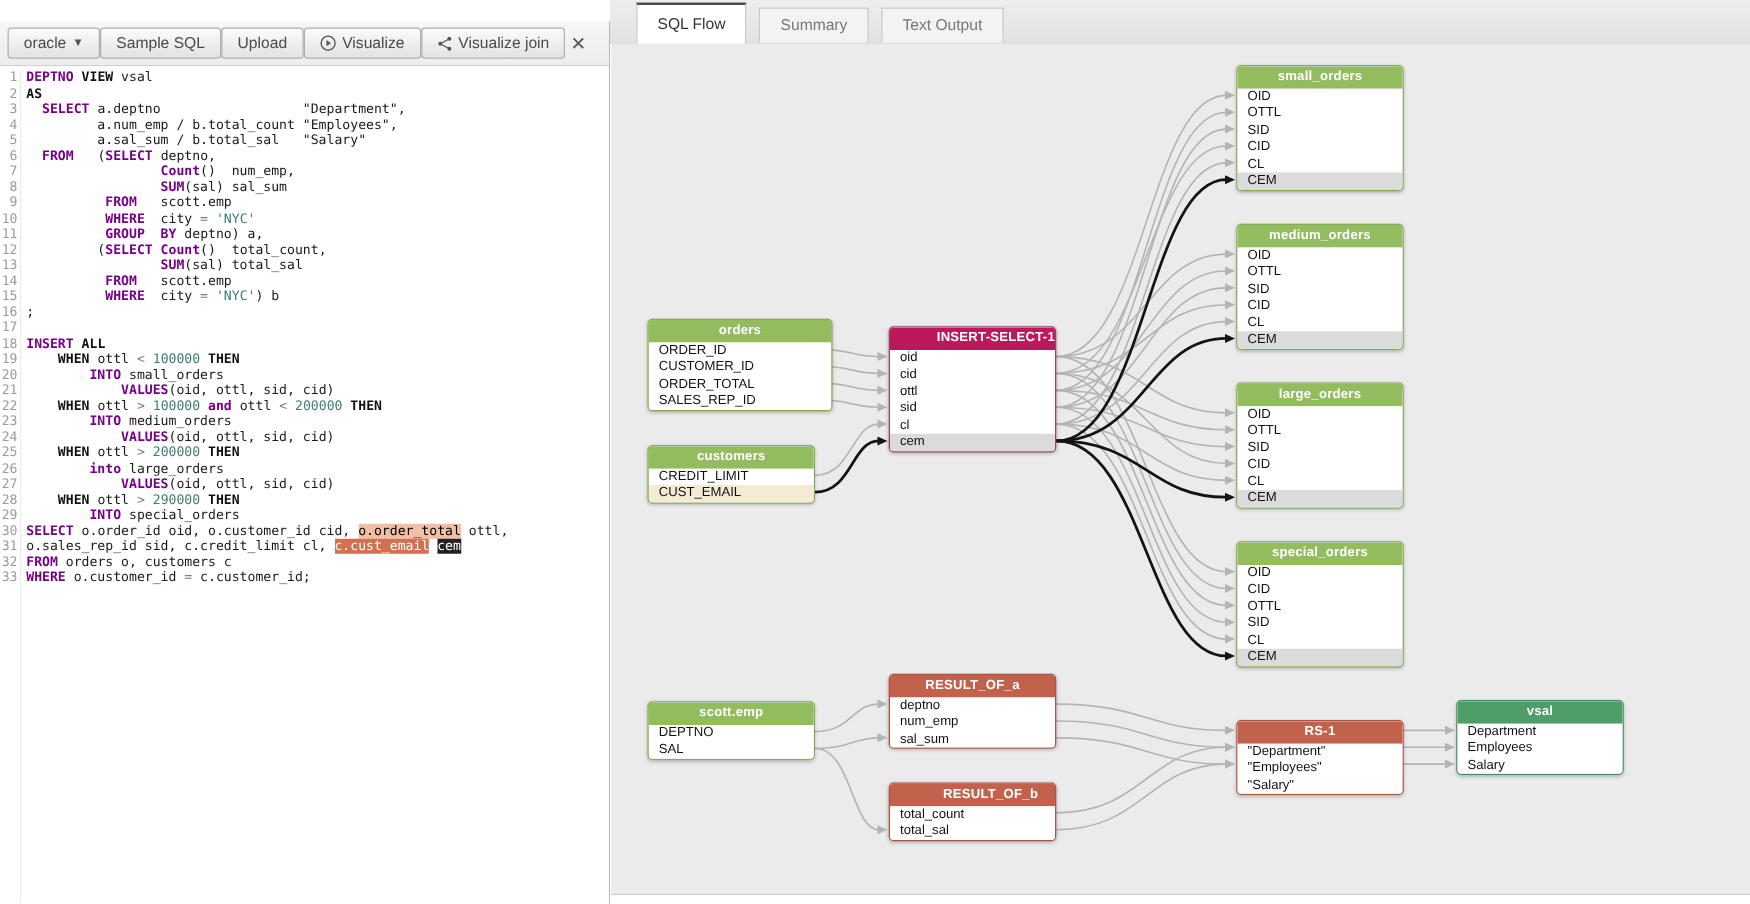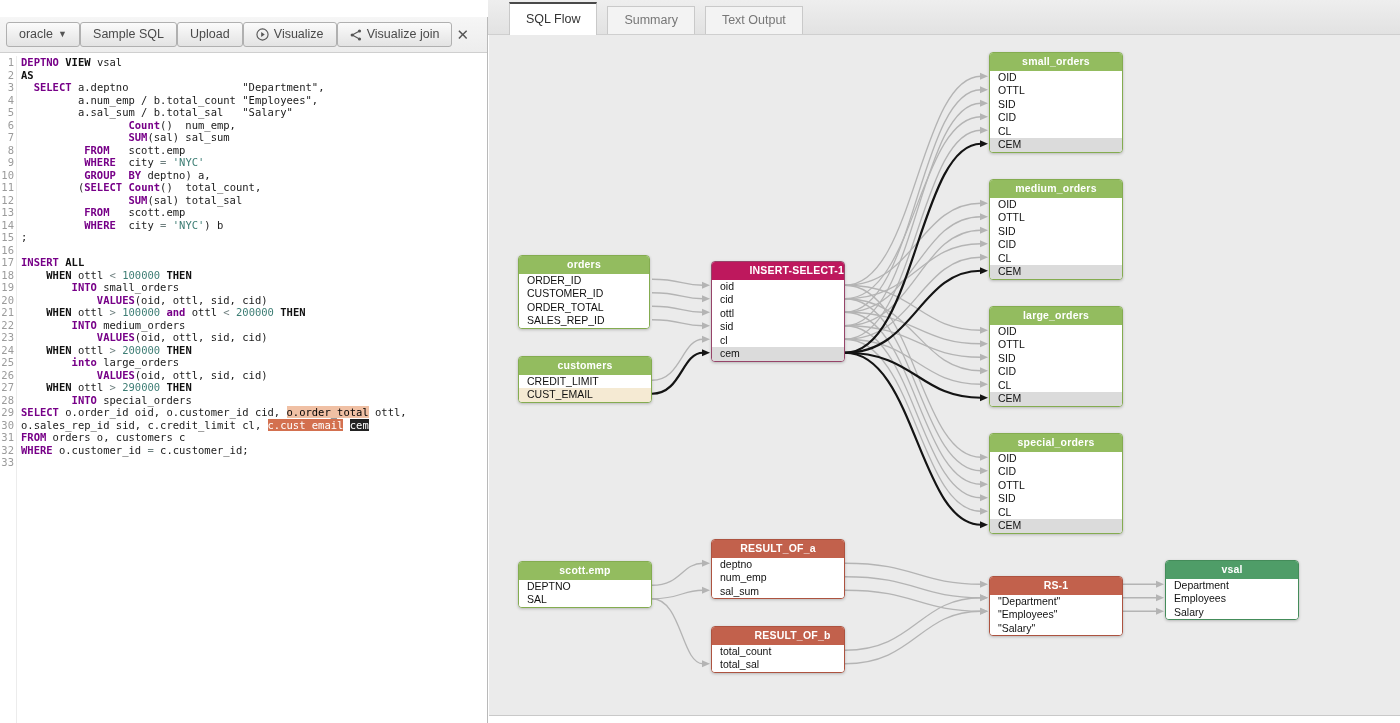--- a/index.html
+++ b/index.html
@@ -116,20 +116,21 @@
           <div>31</div>
           <div>32</div>
           <div>33</div>
         </div>
       <div class="code">
           <div><span class="k">DEPTNO</span><span class="p"> </span><span class="b">VIEW</span><span class="p"> vsal</span></div>
           <div><span class="b">AS</span></div>
           <div><span class="p">  </span><span class="k">SELECT</span><span class="p"> a.deptno                  "Department",</span></div>
           <div><span class="p">         a.num_emp / b.total_count "Employees",</span></div>
           <div><span class="p">         a.sal_sum / b.total_sal   "Salary"</span></div>
+          <div><span class="p">  </span><span class="k">FROM</span><span class="p">   (</span><span class="k">SELECT</span><span class="p"> deptno,</span></div>
           <div><span class="p">                 </span><span class="k">Count</span><span class="p">()  num_emp,</span></div>
           <div><span class="p">                 </span><span class="k">SUM</span><span class="p">(sal) sal_sum</span></div>
           <div><span class="p">          </span><span class="k">FROM</span><span class="p">   scott.emp</span></div>
           <div><span class="p">          </span><span class="k">WHERE</span><span class="p">  city </span><span class="o">=</span><span class="p"> </span><span class="n">'NYC'</span></div>
           <div><span class="p">          </span><span class="k">GROUP</span><span class="p">  </span><span class="k">BY</span><span class="p"> deptno) a,</span></div>
           <div><span class="p">         (</span><span class="k">SELECT</span><span class="p"> </span><span class="k">Count</span><span class="p">()  total_count,</span></div>
           <div><span class="p">                 </span><span class="k">SUM</span><span class="p">(sal) total_sal</span></div>
           <div><span class="p">          </span><span class="k">FROM</span><span class="p">   scott.emp</span></div>
           <div><span class="p">          </span><span class="k">WHERE</span><span class="p">  city </span><span class="o">=</span><span class="p"> </span><span class="n">'NYC'</span><span class="p">) b</span></div>
           <div><span class="p">;</span></div>
@@ -238,21 +239,21 @@
           <polygon points="221,317.75 213,314.15 213,321.35" fill="#141414"></polygon>
           <path d="M356,317.75 C426,317.75 430,108.75 492,108.75" fill="none" stroke="#141414" stroke-width="2.2"></path>
           <polygon points="499,108.75 491,105.15 491,112.35" fill="#141414"></polygon>
           <path d="M356,317.75 C426,317.75 430,235.75 492,235.75" fill="none" stroke="#141414" stroke-width="2.2"></path>
           <polygon points="499,235.75 491,232.15 491,239.35" fill="#141414"></polygon>
           <path d="M356,317.75 C426,317.75 430,362.75 492,362.75" fill="none" stroke="#141414" stroke-width="2.2"></path>
           <polygon points="499,362.75 491,359.15 491,366.35" fill="#141414"></polygon>
           <path d="M356,317.75 C426,317.75 430,489.75 492,489.75" fill="none" stroke="#141414" stroke-width="2.2"></path>
           <polygon points="499,489.75 491,486.15 491,493.35" fill="#141414"></polygon>
         </svg>
-    <div class="node" style="left: 29px; top: 220px; width: 132px; border-color: rgb(132, 172, 80);">
+    <div class="node" style="left: 29px; top: 220px; width: 148px; border-color: rgb(132, 172, 80);">
           <div class="hd" style="background: rgb(147, 188, 95);">orders</div>
           <div class="f">ORDER_ID</div>
           <div class="f">CUSTOMER_ID</div>
           <div class="f">ORDER_TOTAL</div>
           <div class="f">SALES_REP_ID</div>
         </div>
         <div class="node" style="left: 29px; top: 321px; width: 134px; border-color: rgb(132, 172, 80);">
           <div class="hd" style="background: rgb(147, 188, 95);">customers</div>
           <div class="f">CREDIT_LIMIT</div>
           <div class="f" style="background: rgb(245, 234, 211);">CUST_EMAIL</div>

